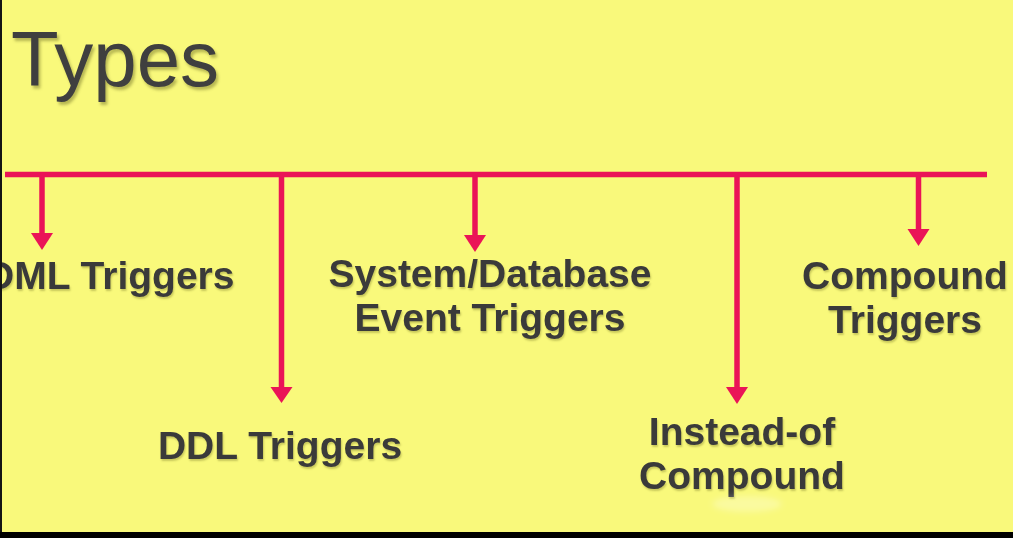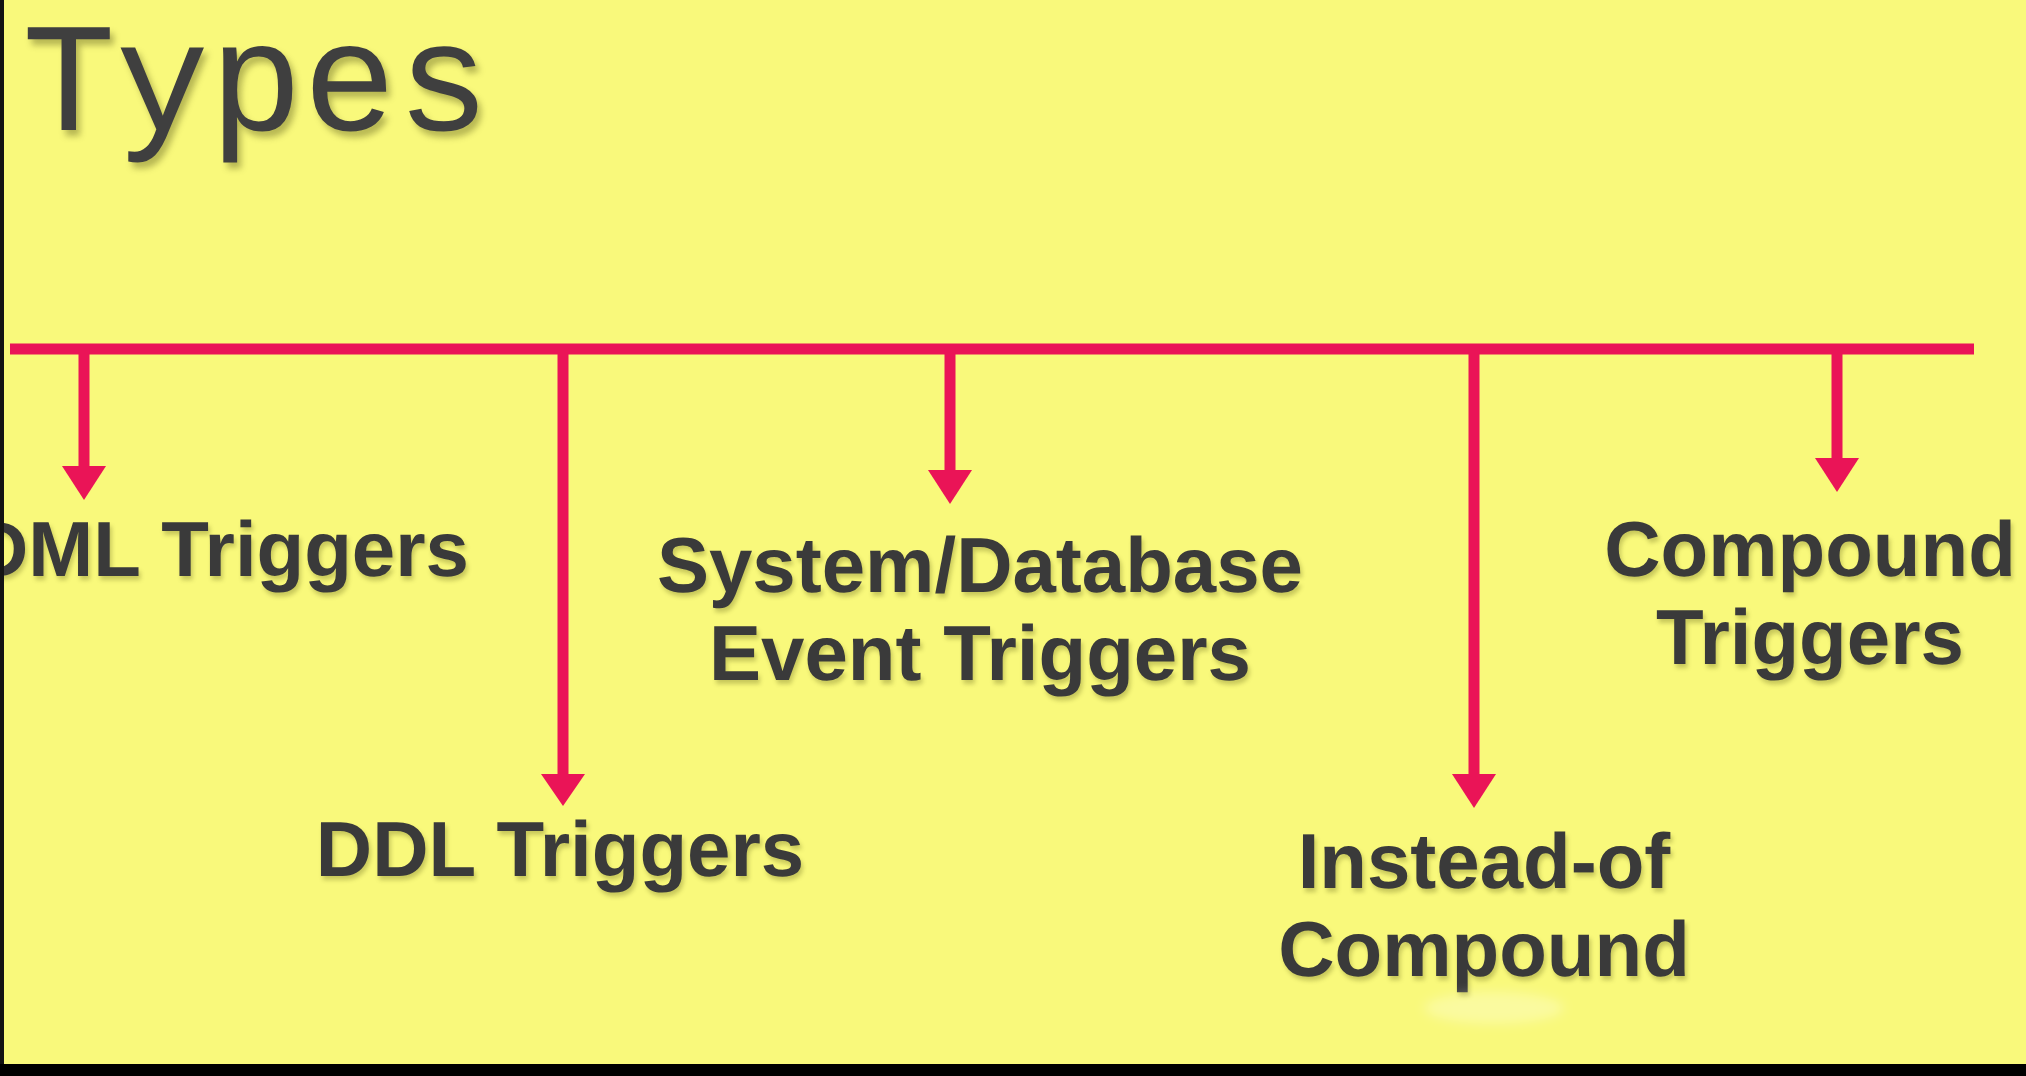--- a/index.html
+++ b/index.html
@@ -10,38 +10,38 @@
     --footer-bar:#000000;
   }
   html,body{margin:0;padding:0;}
   body{width:1013px;height:538px;overflow:hidden;background:#000;}
   .canvas{
     position:relative;width:1013px;height:538px;
     background:var(--background);overflow:hidden;
     font-family:"Liberation Sans",sans-serif;
   }
   .title{
-    position:absolute;left:11px;top:6px;margin:0;
-    font-family:Liberation Mono, monospace;
+    position:absolute;left:11px;top:20px;margin:0;
+    font-family:Liberation Sans, sans-serif;
     font-size:78px;font-weight:400;line-height:1;
     color:var(--title-text);
     text-shadow:2px 3px 3px rgba(60,60,10,0.35);
     letter-spacing:0px;white-space:nowrap;
   }
   .diagram-lines{position:absolute;left:0;top:0;width:1013px;height:538px;}
   .node-label{
     position:absolute;width:420px;
     font-size:39px;font-weight:700;line-height:44px;
     color:var(--label-text);text-align:center;white-space:pre-line;
     text-shadow:1px 2px 2px rgba(90,90,20,0.3);
   }
   .node-dml{left:-14px;top:254px;width:auto;text-align:left;white-space:nowrap;}
-  .node-system{left:280px;top:262px;}
+  .node-system{left:280px;top:252px;}
   .node-compound{left:695px;top:254px;}
-  .node-ddl{left:70px;top:404px;}
+  .node-ddl{left:70px;top:424px;}
   .node-instead{left:532px;top:410px;}
   .left-edge{
     position:absolute;left:0;top:0;width:2px;height:538px;
     background:#141414;
   }
   .bottom-bar{
     position:absolute;left:0;bottom:0;width:1013px;height:6px;
     background:var(--footer-bar);
   }
   .smudge{

